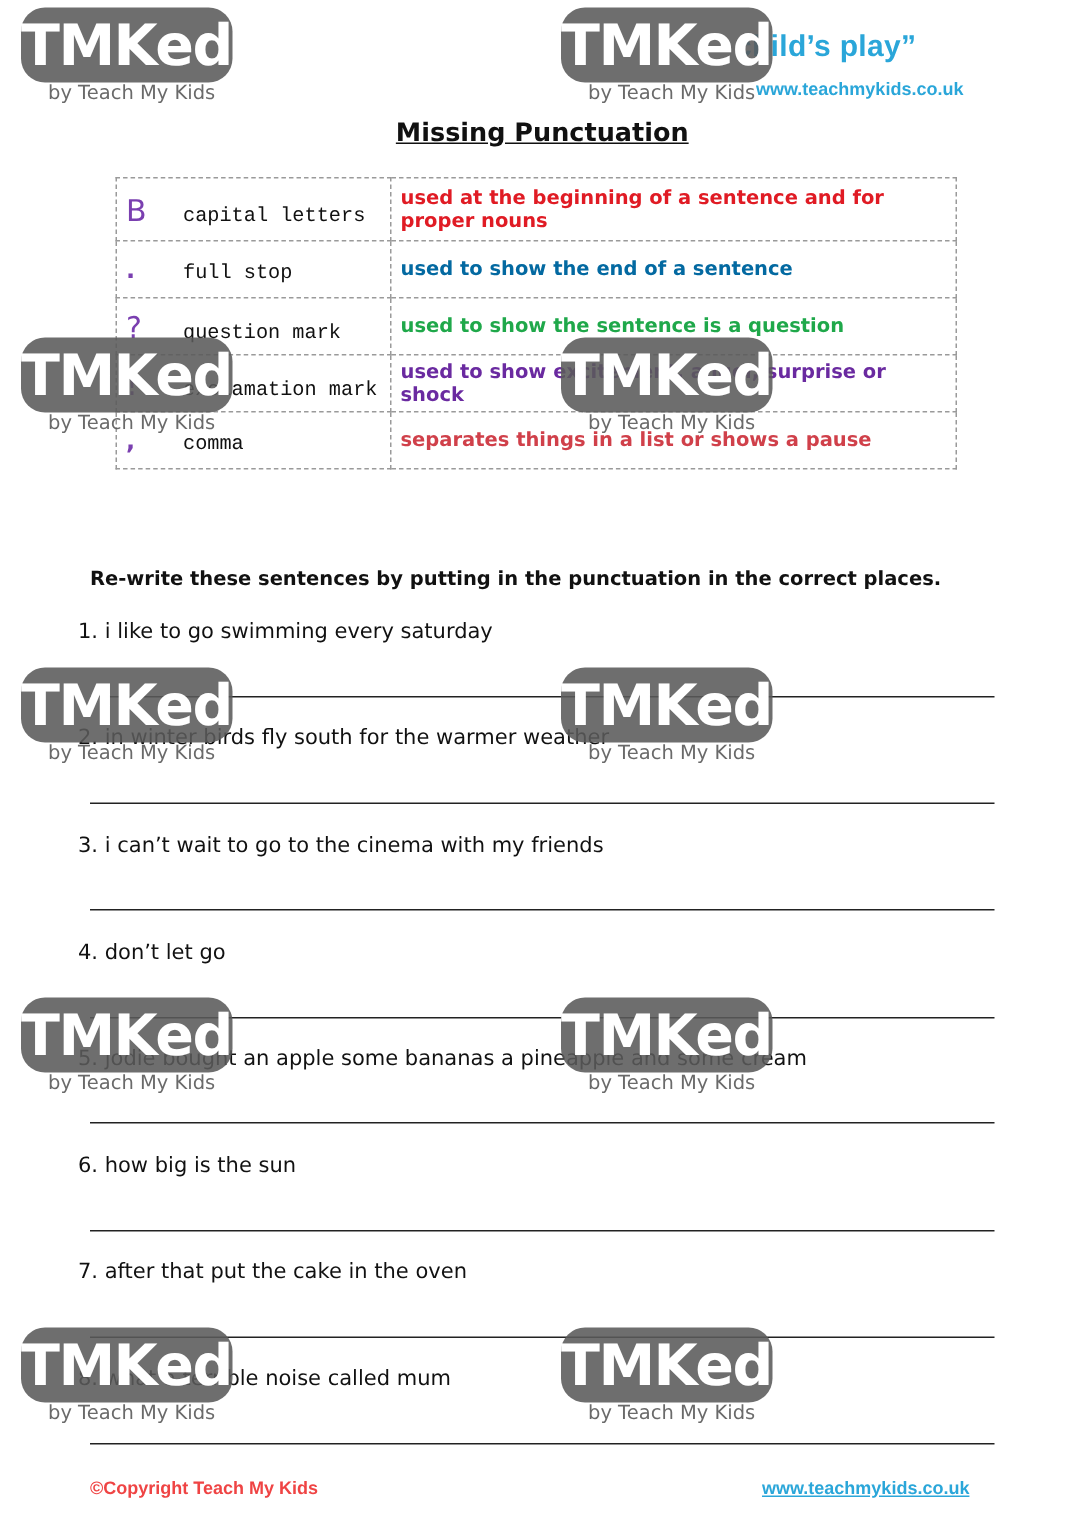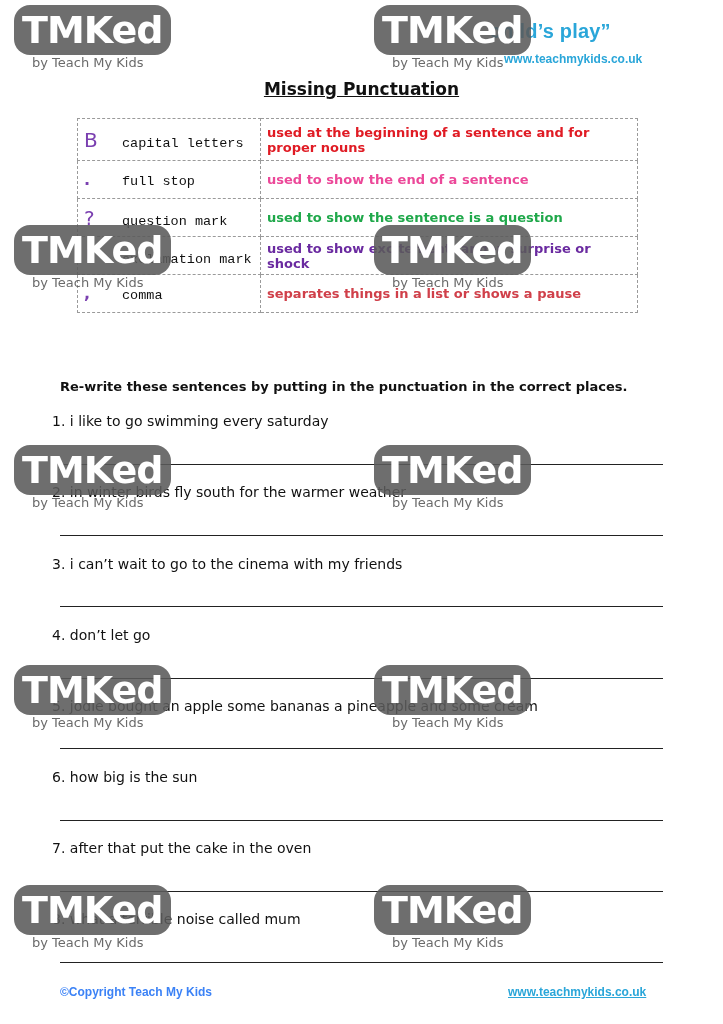--- a/index.html
+++ b/index.html
@@ -28,27 +28,27 @@
   .sym.small { font-size: 16px; font-weight: bold; }
   .name { color: #111; font-family: Liberation Mono, monospace; }
   .desc { font-weight: bold; font-family: "DejaVu Sans", sans-serif; font-size: 13px; }
 
   
   .instructions { left: 60px; top: 379px; font-weight: bold; font-size: 13px; }
   .q { left: 52px; font-size: 14px; color: #111; }
   .line { left: 60px; width: 603px; border-bottom: 1.5px solid #222; height: 0; }
 
   .footer-left { left: 60px; top: 985px; font-family: "Liberation Sans", sans-serif;
-                 font-weight: bold; font-size: 12px; color: #3b82f6; }
+                 font-weight: bold; font-size: 12px; color: #ef4444; }
   .footer-right { left: 508px; top: 985px; font-family: "Liberation Sans", sans-serif;
                   font-weight: bold; font-size: 12px; color: #2aa6d9; text-decoration: underline; }
 
   
   .wm { position: absolute; width: 135px; height: 75px; pointer-events: none; }
-  .wm .badge { position: absolute; left: 0; top: 0; height: 50px; padding: 0 8px;
+  .wm .badge { position: absolute; left: 0; top: 0; height: 50px; padding: 0 0;
                background: rgba(90,90,90,0.88); border-radius: 16px;
                font-family: "DejaVu Sans", sans-serif; font-weight: bold; font-size: 38px;
                line-height: 50px; color: #ffffff; letter-spacing: -1px; }
   .wm .by { position: absolute; left: 18px; top: 50px; font-family: "DejaVu Sans", sans-serif;
             font-size: 13px; color: rgba(90,90,90,0.9); white-space: nowrap; }
 </style>
 </head>
 <body>
 
 <div class="abs tagline">child’s play”</div>
@@ -57,21 +57,21 @@
 <div class="abs page-title">Missing Punctuation</div>
 
 <table class="abs punct-table">
   <tbody>
       <tr class="tall">
     <td class="sym-cell"><span class="sym">B</span><span class="name">capital letters</span></td>
     <td class="desc" style="color:#e01b24">used at the beginning of a sentence and for proper nouns</td>
   </tr>
   <tr>
     <td class="sym-cell"><span class="sym small">.</span><span class="name">full stop</span></td>
-    <td class="desc" style="color:#ec4899">used to show the end of a sentence</td>
+    <td class="desc" style="color:#0369a1">used to show the end of a sentence</td>
   </tr>
   <tr>
     <td class="sym-cell"><span class="sym">?</span><span class="name">question mark</span></td>
     <td class="desc" style="color:#1fa84a">used to show the sentence is a question</td>
   </tr>
   <tr>
     <td class="sym-cell"><span class="sym">!</span><span class="name">exclamation mark</span></td>
     <td class="desc" style="color:#6a2aa0">used to show excitement, anger, surprise or shock</td>
   </tr>
   <tr>

